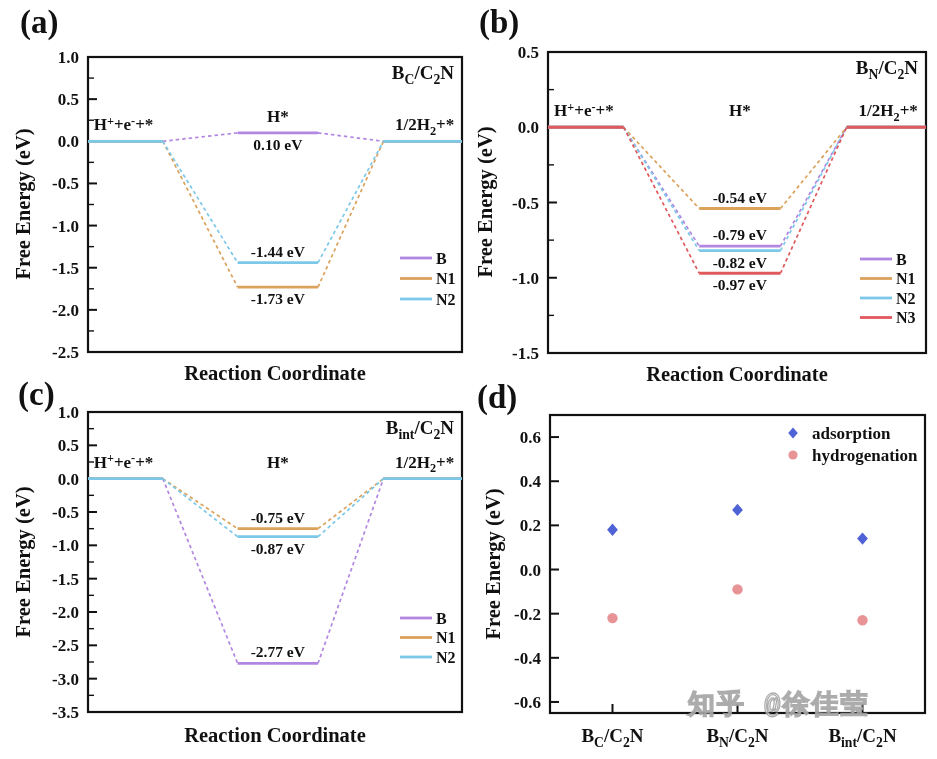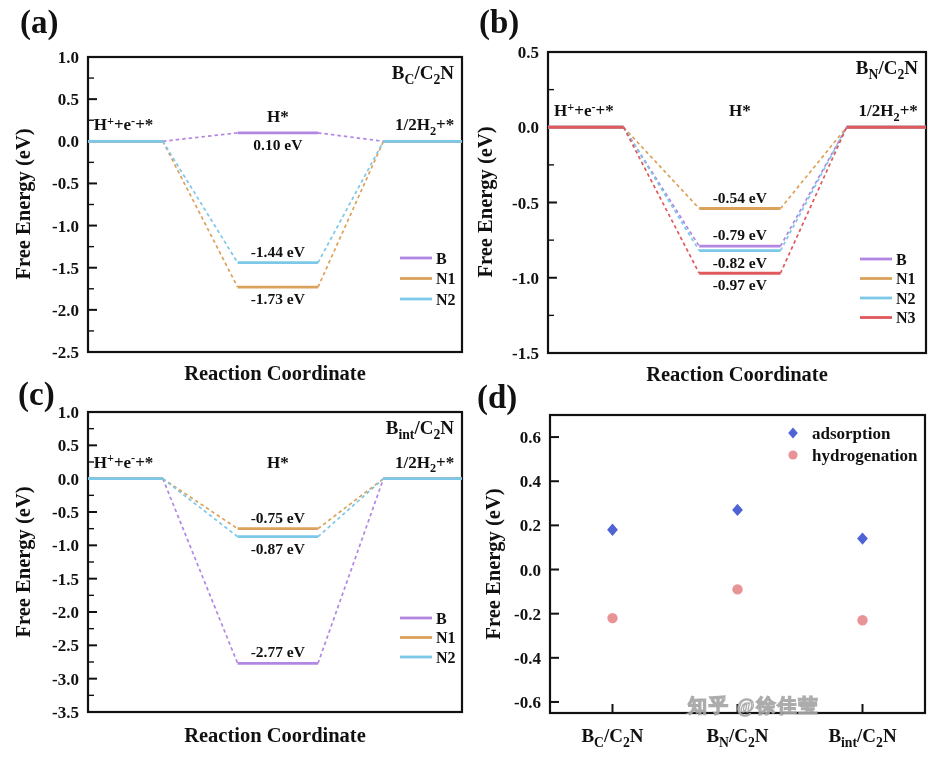--- a/index.html
+++ b/index.html
@@ -1,22 +1,22 @@
 <!DOCTYPE html>
 <html><head>
 <meta charset="utf-8">
 <style>
   html,body{margin:0;padding:0;background:#ffffff;}
   .stage{position:relative;width:937px;height:759px;background:#ffffff;overflow:hidden;
          font-family:"Liberation Serif","DejaVu Serif",serif;}
   svg text{font-family:"Liberation Serif","DejaVu Serif",serif;font-weight:bold;fill:#111111;}
   .watermark{
     position:absolute;left:688px;top:688px;width:250px;height:36px;
-    font-family:Liberation Serif, serif;
-    font-size:19px;font-weight:bold;letter-spacing:2px;line-height:36px;
+    font-family:Liberation Mono, monospace;
+    font-size:27px;font-weight:bold;letter-spacing:2px;line-height:36px;
     color:rgba(255,255,255,0.55);
     -webkit-text-stroke:1.3px rgba(158,158,158,0.85);
     white-space:nowrap;pointer-events:none;
   }
 </style>
 </head>
 <body>
 
 <div class="stage">
   <svg id="figure" width="937" height="759" viewBox="0 0 937 759">

